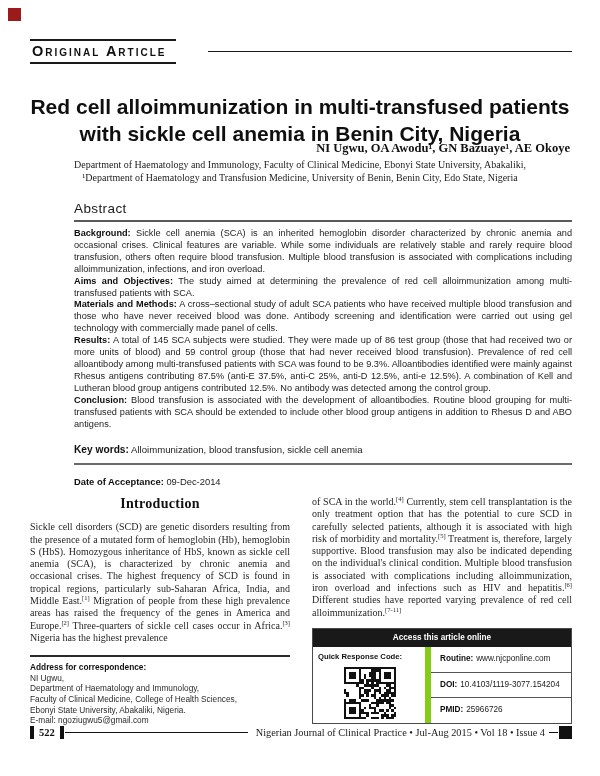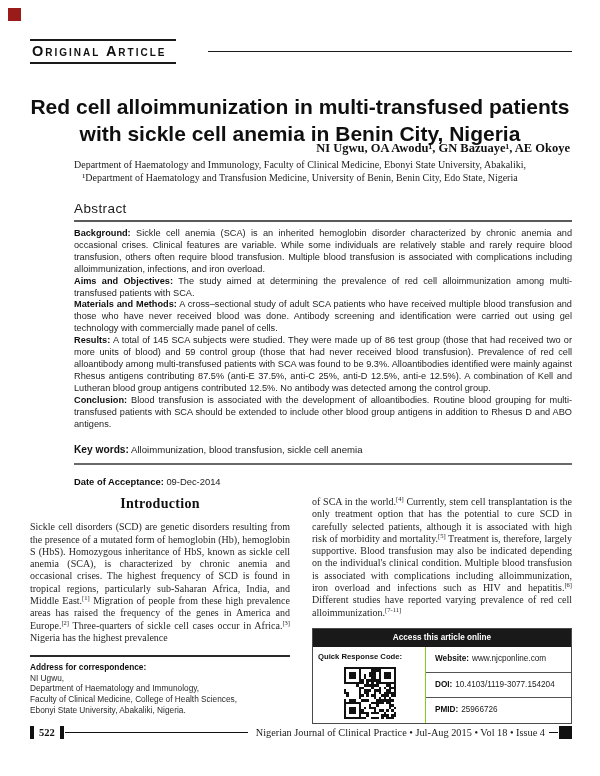--- a/index.html
+++ b/index.html
@@ -61,21 +61,21 @@
     text-align:left; color:#2a2a2a;
   }
   .corr-label { font-weight:bold; color:#111; }
 
   .access-box {
     margin-top:9px; border:1px solid #4a4a4a;
     font-family:"Liberation Sans", sans-serif; text-align:left; background:#fff;
   }
   .access-title { color:#fff; text-align:center; font-size:8.2px; font-weight:bold; padding:3px 0; }
   .access-body { display:flex; }
-  .access-left { width:104px; border-right:1px solid #84cc16; padding:4px 3px 3px 5px; }
+  .access-left { width:104px; border-right:6px solid #84cc16; padding:4px 3px 3px 5px; }
   .qr-label { font-size:7.7px; font-weight:bold; color:#111; }
   .qr-wrap { display:flex; justify-content:center; padding:3px 0 1px 0; }
   .access-right { flex:1; display:flex; flex-direction:column; }
   .access-row { flex:1; display:flex; align-items:center; padding:0 9px; font-size:8.2px; border-bottom:1px solid #555; color:#222; }
   .access-row:last-child { border-bottom:none; }
   .access-row b { margin-right:3px; color:#0f0f0f; }
 
   .footer { position:absolute; left:30px; right:28px; top:726px; display:flex; align-items:center; font-family:"Liberation Serif", serif; }
   .pageno {
     border-left:4px solid #111; border-right:4px solid #111; padding:0 5px;
@@ -129,20 +129,21 @@
 
     <div class="col">
       <h3 class="intro-heading">Introduction</h3>
       <p>Sickle cell disorders (SCD) are genetic disorders resulting from the presence of a mutated form of hemoglobin (Hb), hemoglobin S (HbS). Homozygous inheritance of HbS, known as sickle cell anemia (SCA), is characterized by chronic anemia and occasional crises. The highest frequency of SCD is found in tropical regions, particularly sub-Saharan Africa, India, and Middle East.<sup>[1]</sup> Migration of people from these high prevalence areas has raised the frequency of the genes in America and Europe.<sup>[2]</sup> Three-quarters of sickle cell cases occur in Africa.<sup>[3]</sup> Nigeria has the highest prevalence</p>
       <div class="correspondence">
         <div class="corr-label">Address for correspondence:</div>
         <div>NI Ugwu,</div>
         <div>Department of Haematology and Immunology,</div>
         <div>Faculty of Clinical Medicine, College of Health Sciences,</div>
         <div>Ebonyi State University, Abakaliki, Nigeria.</div>
+        <div>E-mail: ngoziugwu5@gmail.com</div>
       </div>
     </div>
 
     <div class="col">
       <p>of SCA in the world.<sup>[4]</sup> Currently, stem cell transplantation is the only treatment option that has the potential to cure SCD in carefully selected patients, although it is associated with high risk of morbidity and mortality.<sup>[5]</sup> Treatment is, therefore, largely supportive. Blood transfusion may also be indicated depending on the individual's clinical condition. Multiple blood transfusion is associated with complications including alloimmunization, iron overload and infections such as HIV and hepatitis.<sup>[6]</sup> Different studies have reported varying prevalence of red cell alloimmunization.<sup>[7-11]</sup></p>
 
       <div class="access-box">
         <div class="access-title" style="background-color: rgb(25, 25, 25);">Access this article online</div>
         <div class="access-body">
           <div class="access-left">
@@ -393,21 +394,21 @@
                   <rect x="13" y="20" width="1" height="1"></rect>
                   <rect x="15" y="20" width="1" height="1"></rect>
                   <rect x="17" y="20" width="1" height="1"></rect>
                   <rect x="18" y="20" width="1" height="1"></rect>
                   <rect x="19" y="20" width="1" height="1"></rect>
                 </svg>
             </div>
           </div>
           <div class="access-right">
             <div class="access-row">
-              <b>Website:</b>
+              <b>Routine:</b>
               <span>www.njcponline.com</span>
             </div>
             <div class="access-row">
               <b>DOI:</b>
               <span>10.4103/1119-3077.154204</span>
             </div>
             <div class="access-row">
               <b>PMID:</b>
               <span>25966726</span>
             </div>

